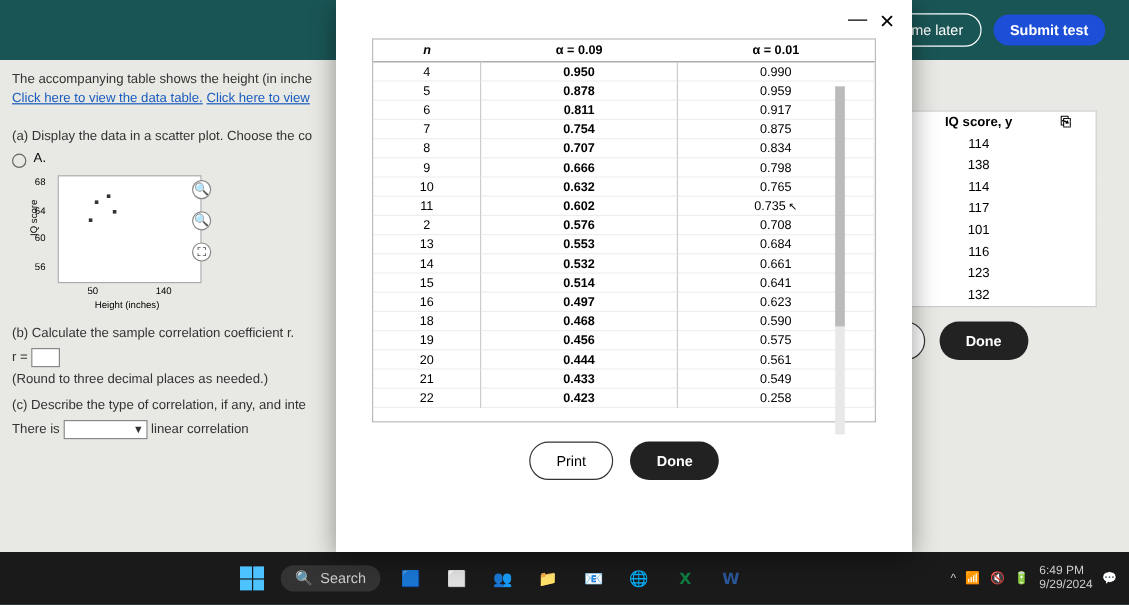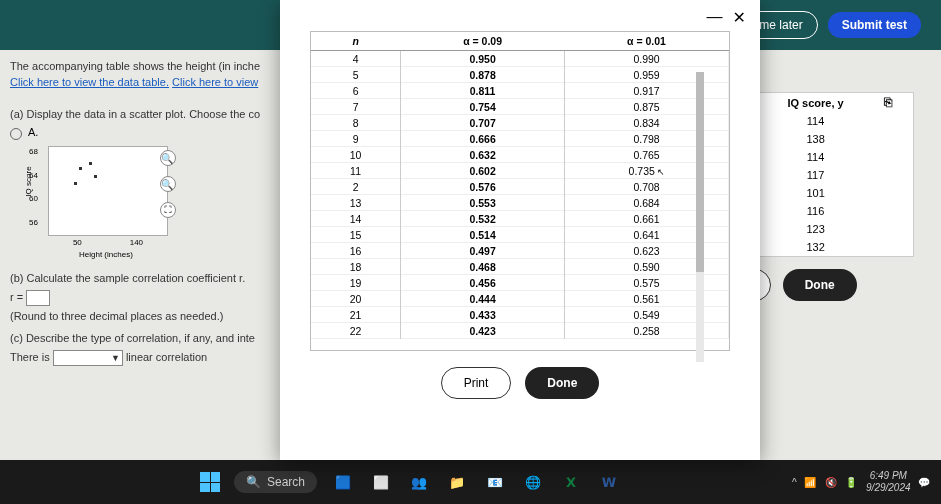--- a/index.html
+++ b/index.html
@@ -53,21 +53,21 @@
 .scroll-track { position: absolute; right: 56px; top: 72px; width: 8px; height: 290px; background: #e8e8e8; }
 .scroll-thumb { width: 100%; height: 200px; background: #bbb; }
 .modal-buttons { display: flex; justify-content: center; gap: 14px; margin-top: 16px; }
 .taskbar { position: absolute; bottom: 0; left: 0; width: 100%; height: 44px; background: #1a1a1a; display: flex; align-items: center; padding: 0 10px; }
 .taskbar-center { display: flex; align-items: center; gap: 14px; margin-left: 190px; }
 .win-icon { width: 20px; height: 20px; display: grid; grid-template-columns: 1fr 1fr; grid-template-rows: 1fr 1fr; gap: 1px; cursor: pointer; }
 .win-icon div { background: #4cc2ff; }
 .search-box { background: #333; border-radius: 16px; padding: 4px 12px; display: flex; align-items: center; gap: 6px; color: #ccc; font-size: 12px; cursor: pointer; }
 .tb-icon { width: 24px; height: 24px; border-radius: 4px; display: flex; align-items: center; justify-content: center; font-size: 13px; cursor: pointer; }
 .taskbar-right { margin-left: auto; display: flex; align-items: center; gap: 8px; color: #ccc; font-size: 10px; }
-.time-block { text-align: center; line-height: 1.2; font-style: italic; }
+.time-block { text-align: left; line-height: 1.2; }
 </style>
 </head>
 <body>
 
 <div class="header">
   <span class="header-label">sible</span>
   <button class="btn-outline">Resume later</button>
   <button class="btn-dark">Submit test</button>
 </div>
 

